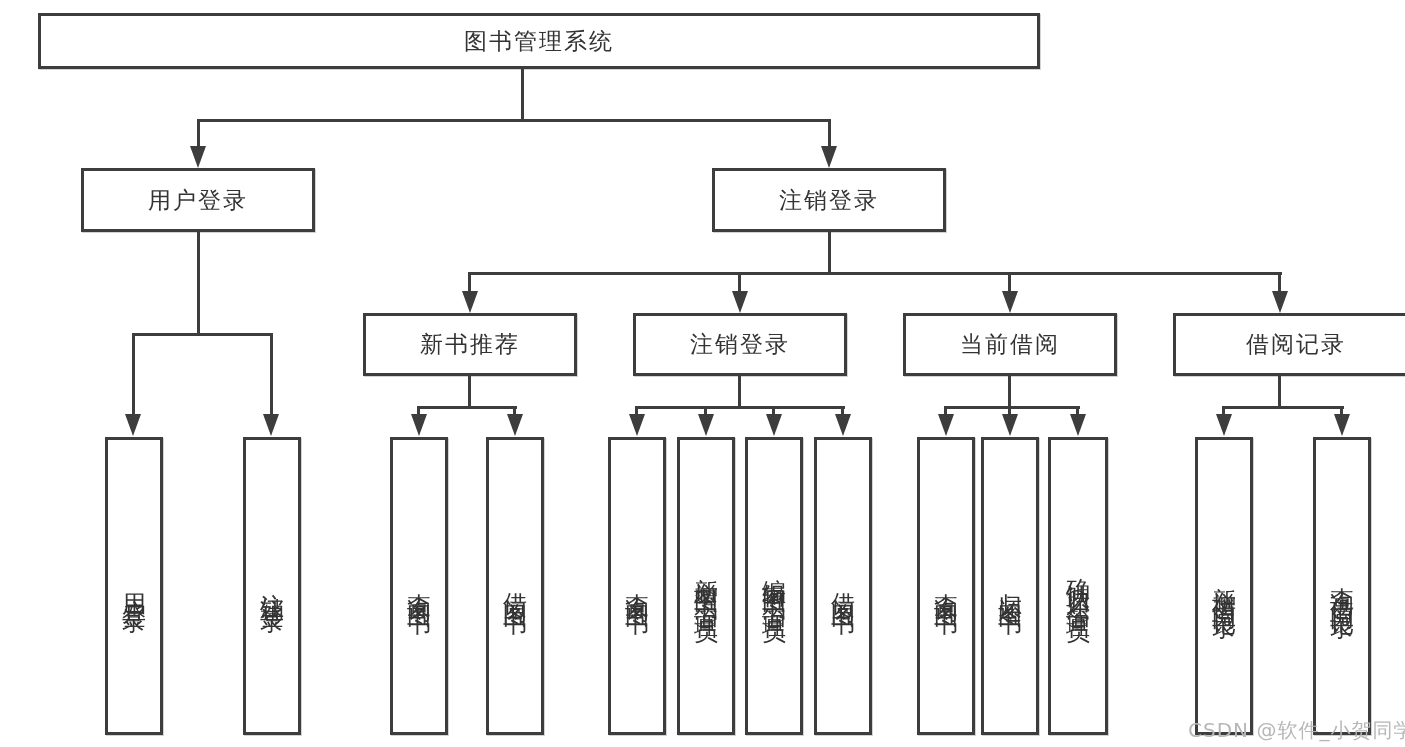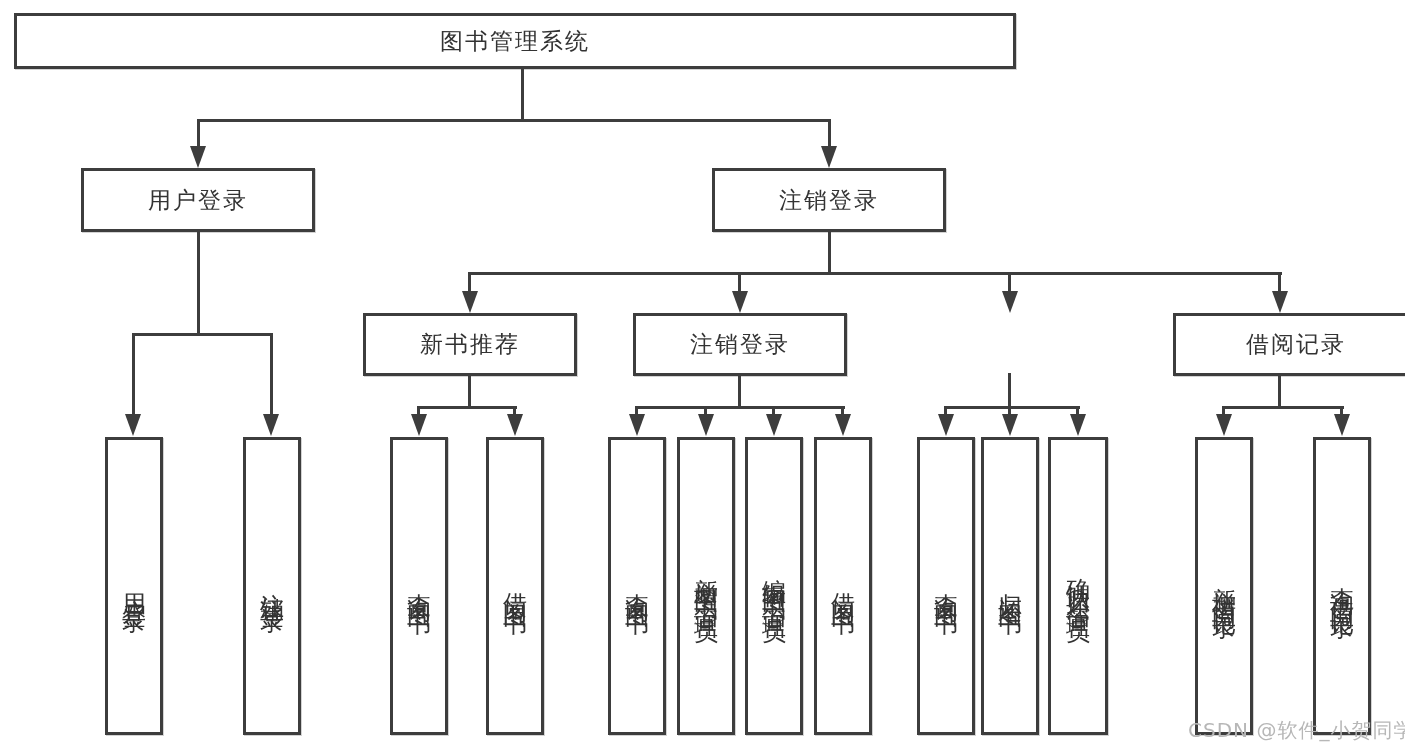--- a/index.html
+++ b/index.html
@@ -24,21 +24,21 @@
     position:absolute; width:0; height:0;
     border-left:8px solid transparent; border-right:8px solid transparent;
     border-top:22px solid #3d3d3d;
   }
   .watermark {
     position:absolute; left:1188px; top:717px;
     font-size:20px; color:#b7b7b7; letter-spacing:1px;
     white-space:nowrap; z-index:5;
   }
   
-  #n0 { left:14px;  top:13px;  width:1002px; height:56px; }
+  #n0 { left:38px;  top:13px;  width:1002px; height:56px; }
   #n1 { left:81px;  top:168px; width:234px;  height:64px; }
   #n2 { left:712px; top:168px; width:234px;  height:64px; }
   #n3 { left:363px; top:313px; width:214px;  height:63px;text-align:right; }
   #n4 { left:633px; top:313px; width:214px;  height:63px; }
   #n5 { left:903px; top:313px; width:214px;  height:63px; }
   #n6 { left:1173px;top:313px; width:246px;  height:63px; }
   #n7 { left:105px; top:437px; width:58px; height:298px; }
   #n8 { left:243px; top:437px; width:58px; height:298px; }
   #n9 { left:390px; top:437px; width:58px; height:298px; }
   #n10{ left:486px; top:437px; width:58px; height:298px; }
@@ -64,20 +64,23 @@
       <span>用户登录</span>
     </div>
   <div class="node h" id="n2">
       <span>注销登录</span>
     </div>
   <div class="node h" id="n3">
       <span>新书推荐</span>
     </div>
   <div class="node h" id="n4">
       <span>注销登录</span>
+    </div>
+  <div class="node h" id="n5">
+      <span>当前借阅</span>
     </div>
   <div class="node h" id="n6">
       <span>借阅记录</span>
     </div>
 
   <div class="node v" id="n7">
       <span>用户登录</span>
     </div>
   <div class="node v" id="n8">
       <span>注销登录</span>

